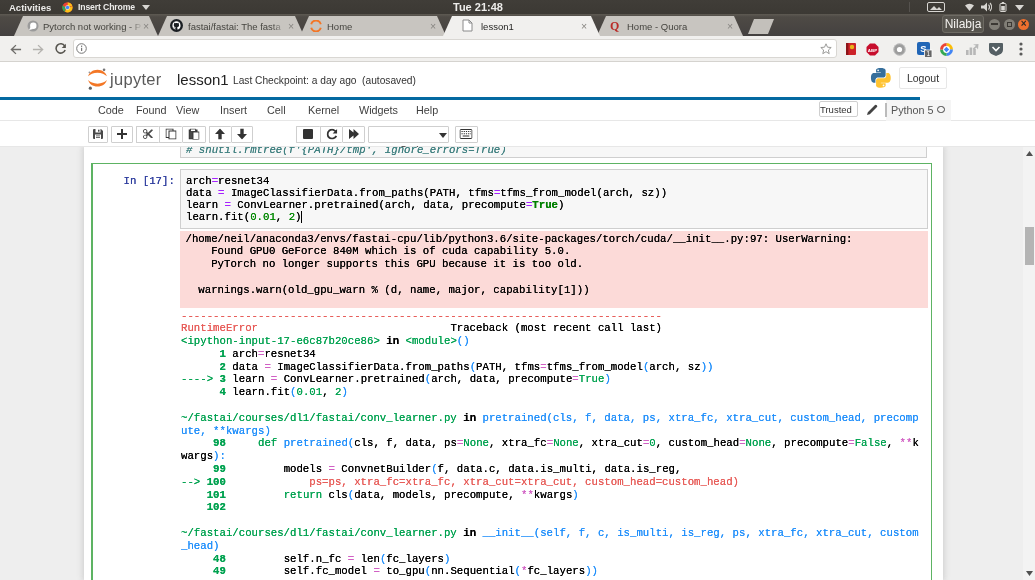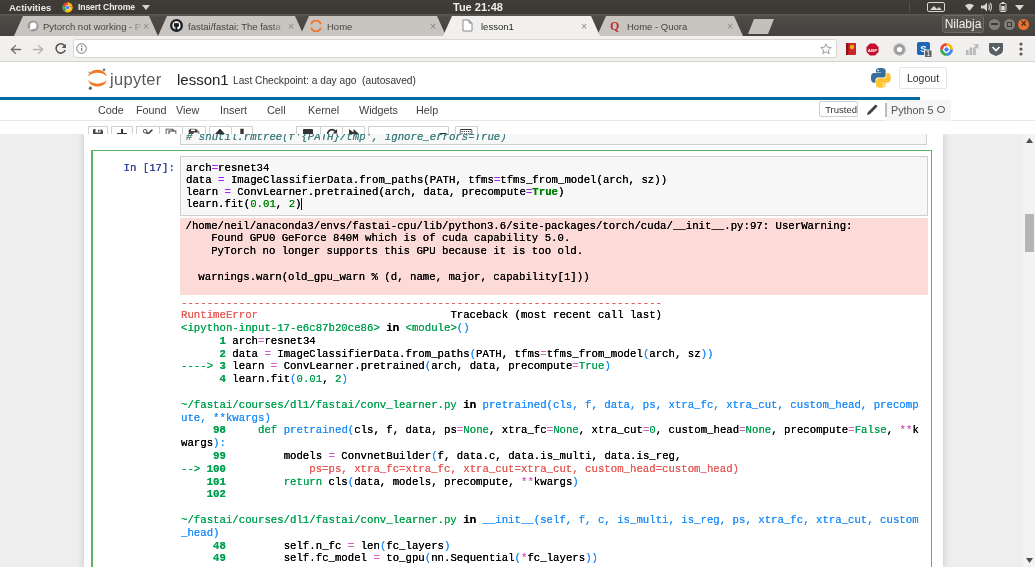--- a/index.html
+++ b/index.html
@@ -34,30 +34,30 @@
 
 #jheader { position:absolute; top:62px; left:0; width:920px; height:38px; background:#fff; border-bottom:3px solid #0369a1; }
 #jtitle { position:absolute; left:177px; top:8.5px; font-size:15px; color:#222; }
 #jchk { position:absolute; left:233px; top:13px; font-size:10.2px; color:#333; }
 #logout { position:absolute; left:899px; top:5px; width:48px; height:22px; border:1px solid #e7e7e7; border-radius:2px; background:#fff; font-size:10.5px; color:#333; text-align:center; line-height:20px; }
 
 
 #jmenu { position:absolute; top:100px; left:0; width:1035px; height:21px; background:#fff; border-bottom:1px solid #e7e7e7; }
 .mi { position:absolute; top:4px; font-size:10.8px; color:#404040; }
 #kindarea { position:absolute; left:886px; top:0px; width:65px; height:21px; background:#f5f5f5; }
-#trusted { position:absolute; left:819px; top:1px; width:39px; height:16px; border:1px solid #cfcfcf; border-radius:2px; background:#fff; font-size:9.5px; color:#333; text-align:right; line-height:15px; }
+#trusted { position:absolute; left:819px; top:1px; width:39px; height:16px; border:1px solid #cfcfcf; border-radius:2px; background:#fff; font-size:9.5px; color:#333; text-align:left; line-height:15px; }
 #pyname { position:absolute; left:891px; top:4px; font-size:10.8px; color:#555; }
 
 
 #jtool { position:absolute; top:121px; left:0; width:1035px; height:26px; background:#fff; border-bottom:1px solid #e7e7e7; }
 .btn { position:absolute; top:4.5px; height:17.5px; background:#fff; border:1px solid #cfcfcf; border-radius:1px; }
 .btn svg { position:absolute; top:50%; left:50%; transform:translate(-50%,-50%); }
 
 
-#site { position:absolute; top:134px; left:0; width:1035px; height:433px; background:#eee; overflow:hidden; }
+#site { position:absolute; top:147px; left:0; width:1035px; height:433px; background:#eee; overflow:hidden; }
 #container { position:absolute; left:84px; top:0; width:859px; height:433px; background:#fff; box-shadow:0 0 6px 1px rgba(87,87,87,0.22); }
 #incode, #stderr pre, #tb, #cell0box .cmt, #prompt1 { text-shadow:0 0 0.45px; }
 
 
 #cell0box { position:absolute; left:96px; top:-6px; width:747px; height:17px; background:#f7f7f7; border:1px solid #cfcfcf; }
 #cell0box .cmt { position:absolute; left:5px; top:2px; font-size:10.7px; line-height:12.3px; color:#408080; font-style:italic; white-space:pre; font-family:'Liberation Mono', monospace; }
 
 
 #cell1 { position:absolute; left:7px; top:15.5px; width:841px; height:418px; border:1.5px solid #5db363; border-left:2.8px solid #5db363; border-bottom:none; background:#fff; }
 #prompt1 { position:absolute; left:39.5px; top:27.5px; width:88px; font-size:10.7px; line-height:12.3px; color:#303f9f; font-family:"Liberation Mono", monospace; white-space:pre; }

